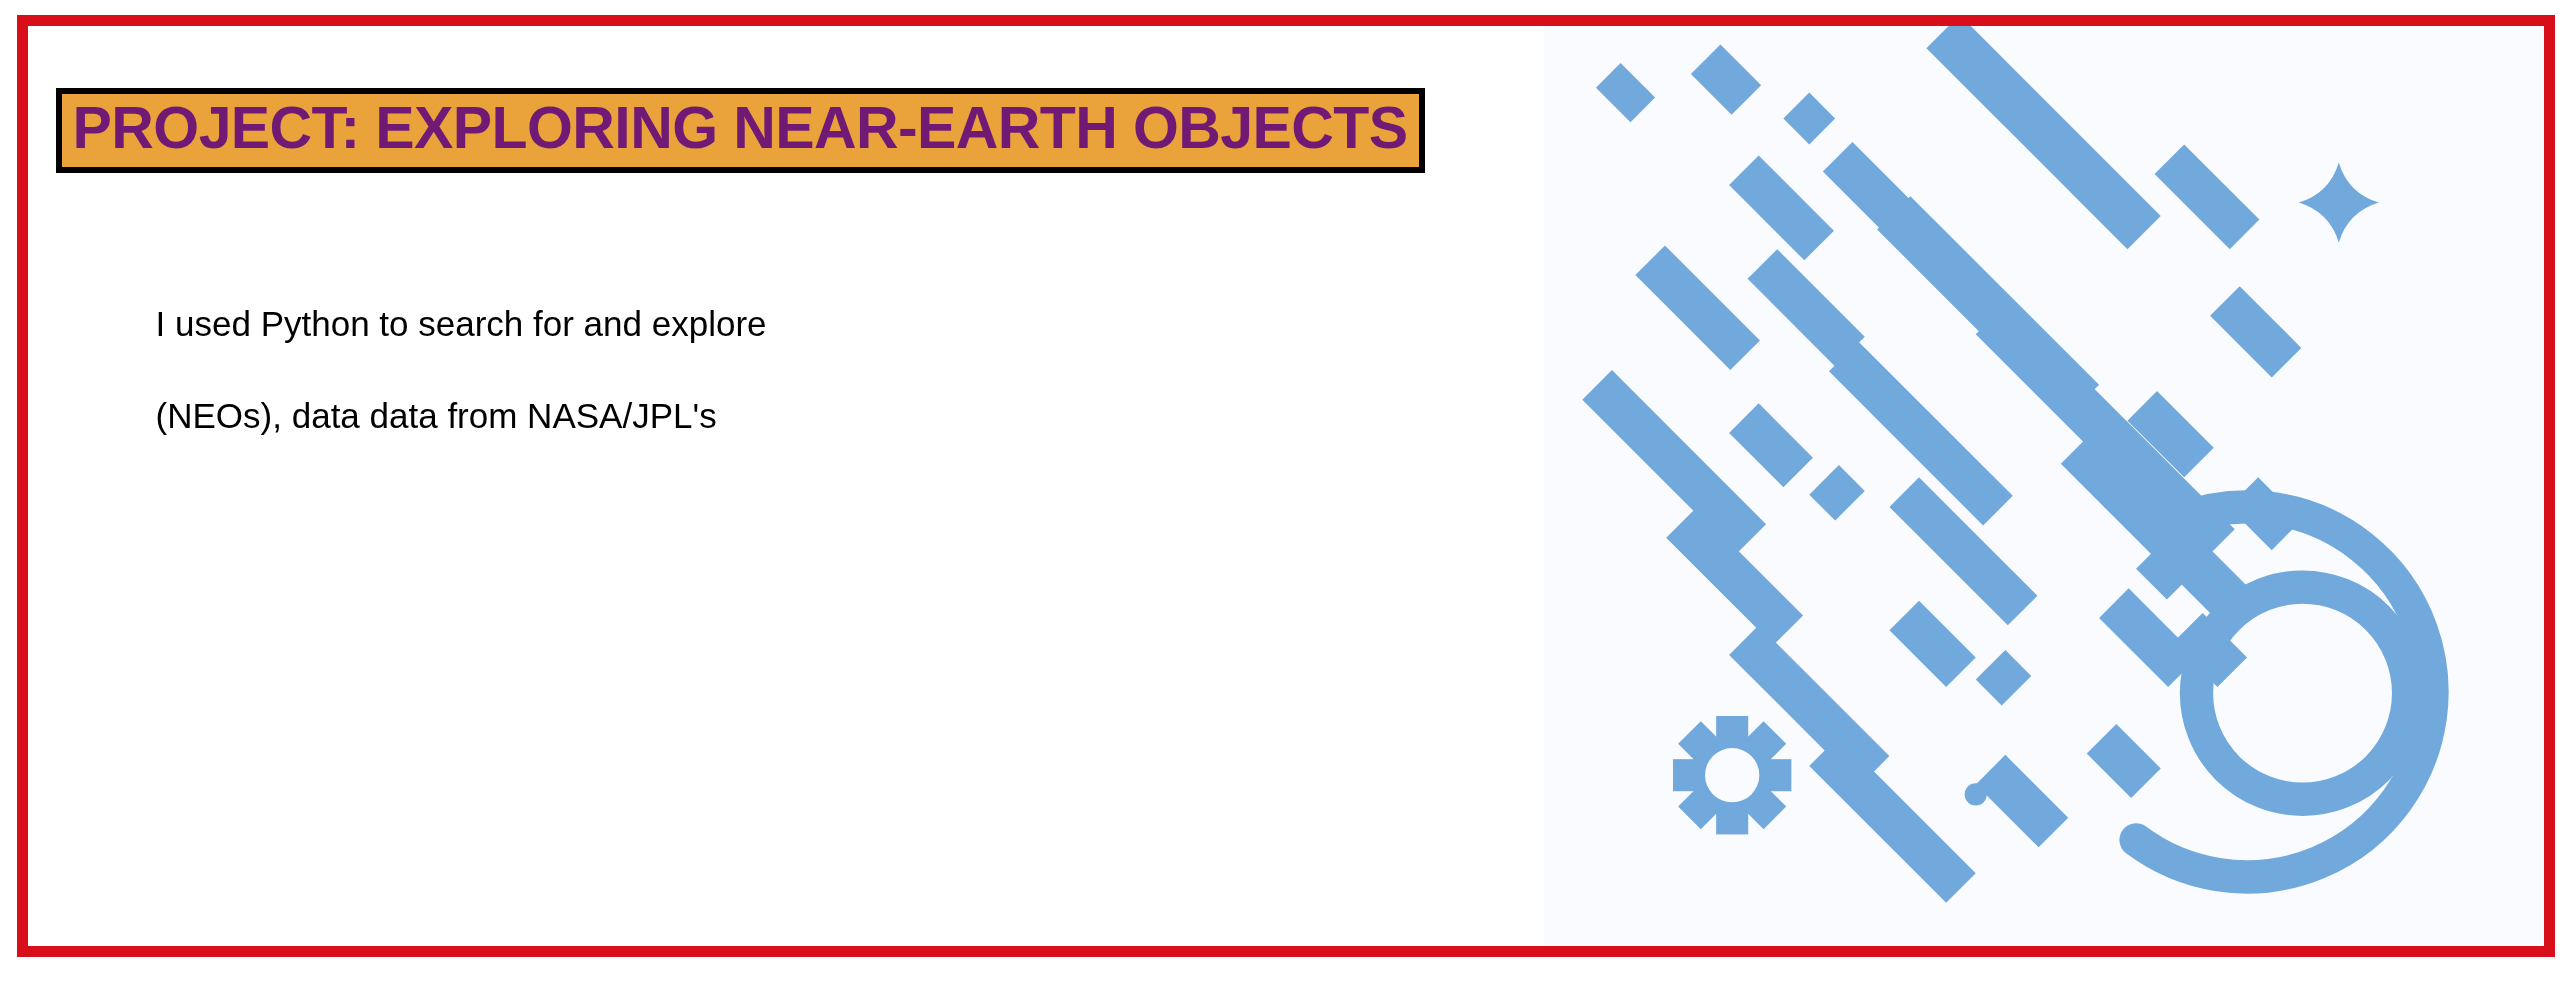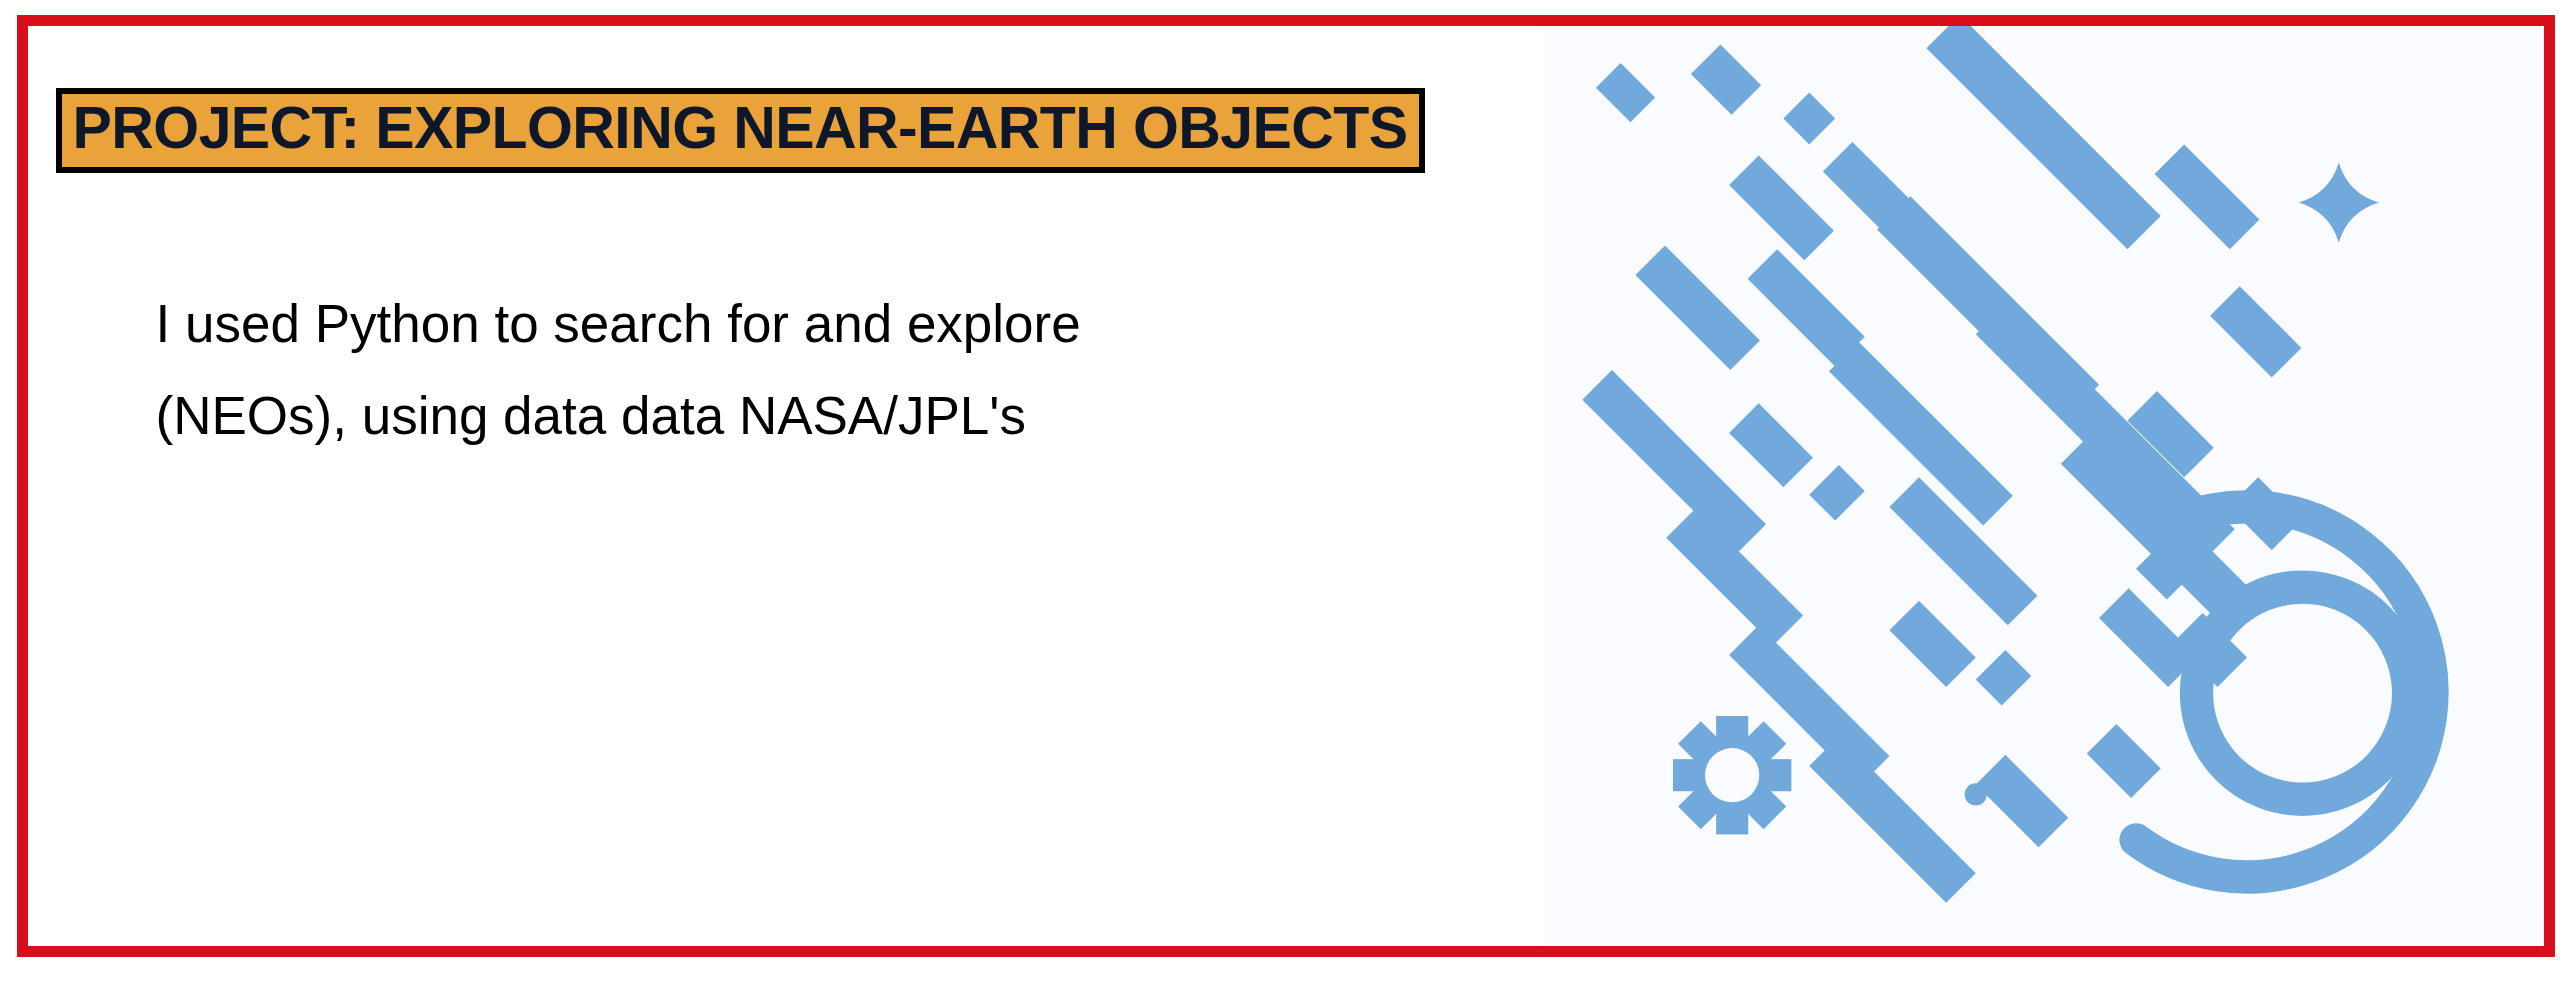--- a/index.html
+++ b/index.html
@@ -64,33 +64,33 @@
     white-space: nowrap;
     z-index: 5;
   }
   #title-banner .title-text {
     display: block;
     font-family: "Liberation Sans", sans-serif;
     font-weight: bold;
     font-size: 59px;
     line-height: 1.0;
     letter-spacing: -0.6px;
-    color: #0f172a;
+    color: #701a75;
     transform: scaleX(1.0);
     transform-origin: left center;
   }
 
   
   #body-text {
     position: absolute;
     left: 128px;
     top: 252px;
     width: 1332px;
     font-family: "Liberation Sans", sans-serif;
-    font-size: 53px;
+    font-size: 35px;
     line-height: 92px;
     color: #000000;
     font-weight: normal;
   }
   #body-text .line { display: block; white-space: nowrap; }
 </style>
 </head>
 <body>
 
 <div id="slide-frame">
@@ -178,18 +178,18 @@
         <circle cx="700" cy="1246" r="18" fill="#71A9DC"></circle>
       </svg>
     </div>
 
     <div id="title-banner">
       <span class="title-text">PROJECT: EXPLORING NEAR-EARTH OBJECTS</span>
     </div>
 
     <div id="body-text">
       <span class="line">I used Python to search for and explore</span>
-      <span class="line">(NEOs), using data data NASA/JPL's</span>
+      <span class="line">(NEOs), data data from NASA/JPL's</span>
     </div>
 
   </div>
 </div>
 
 
 </body></html>

